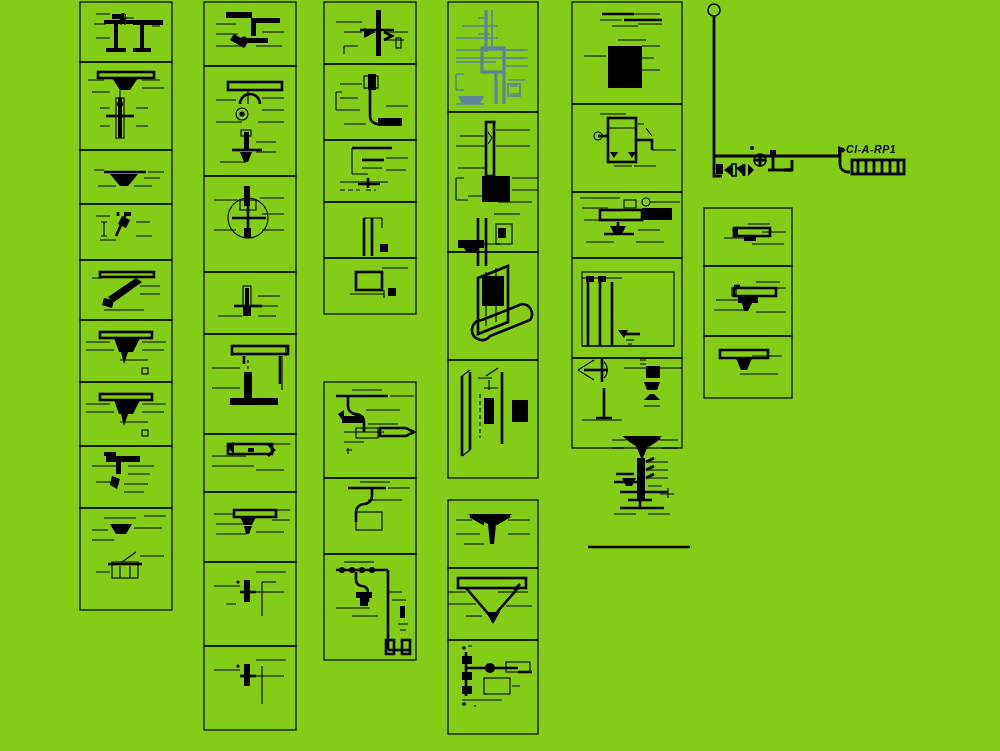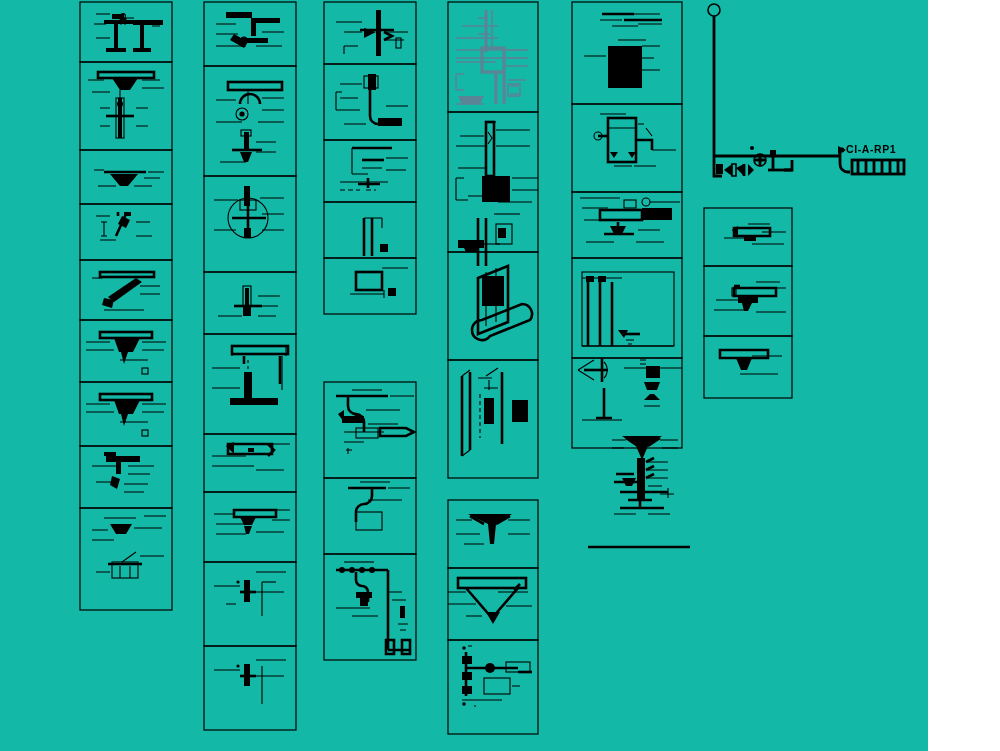--- a/index.html
+++ b/index.html
@@ -4,22 +4,23 @@
 <style>
   html,body{margin:0;padding:0;}
   body{
     width:1000px;height:751px;
     background:#ffffff;
     font-family:"Liberation Sans", sans-serif;
     overflow:hidden;
     position:relative;
   }
   #sheet{
-    position:absolute;left:0;top:0;width:928px;height:751px;
-    background:#14b8a6;
+    position:absolute;left:0;top:0;width:1000px;height:751px;
+    background:#84cc16;
+    font-style:italic;
   }
   svg#cad{display:block;width:1000px;height:751px;}
 
   
   .frame{fill:none;stroke:#000000;stroke-width:1.2;}
   .det{stroke:#000000;fill:none;stroke-width:1.1;stroke-linecap:butt;}
   .det-thick{stroke:#000000;fill:none;stroke-width:2.6;}
   .fillblk{fill:#000000;stroke:none;}
   .teal{stroke:#5b8496;fill:none;stroke-width:1.6;}
   .teal-thick{stroke:#5b8496;fill:none;stroke-width:3.2;}

